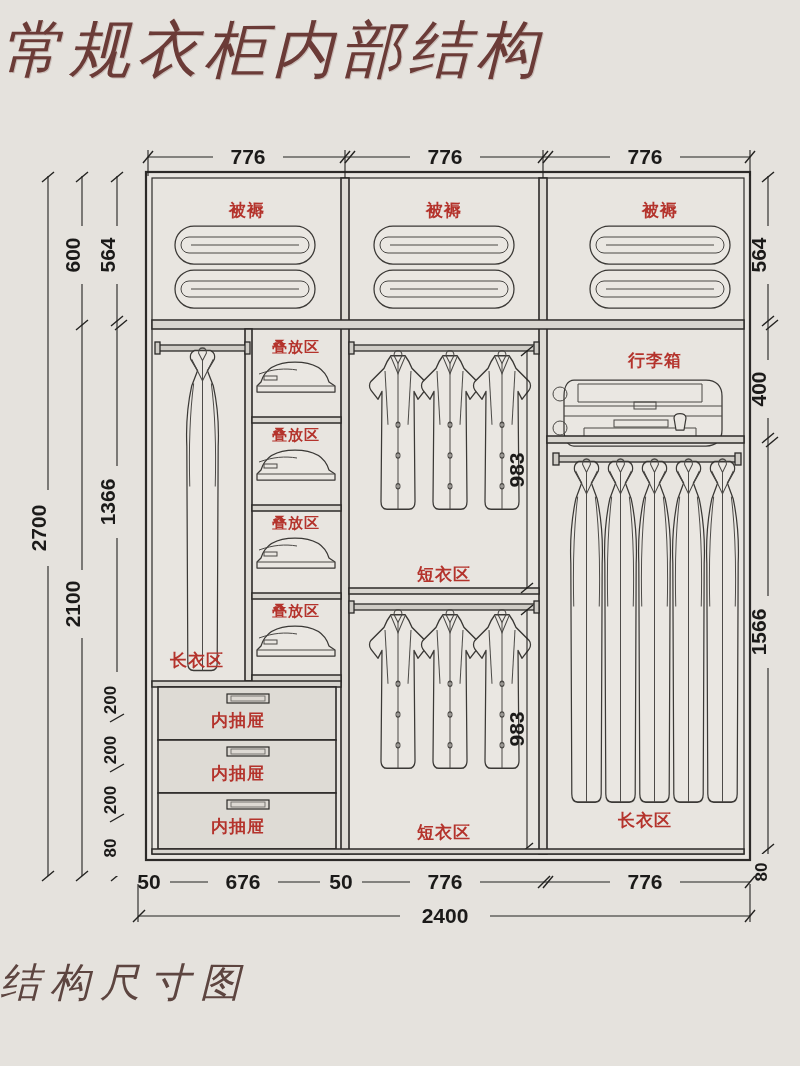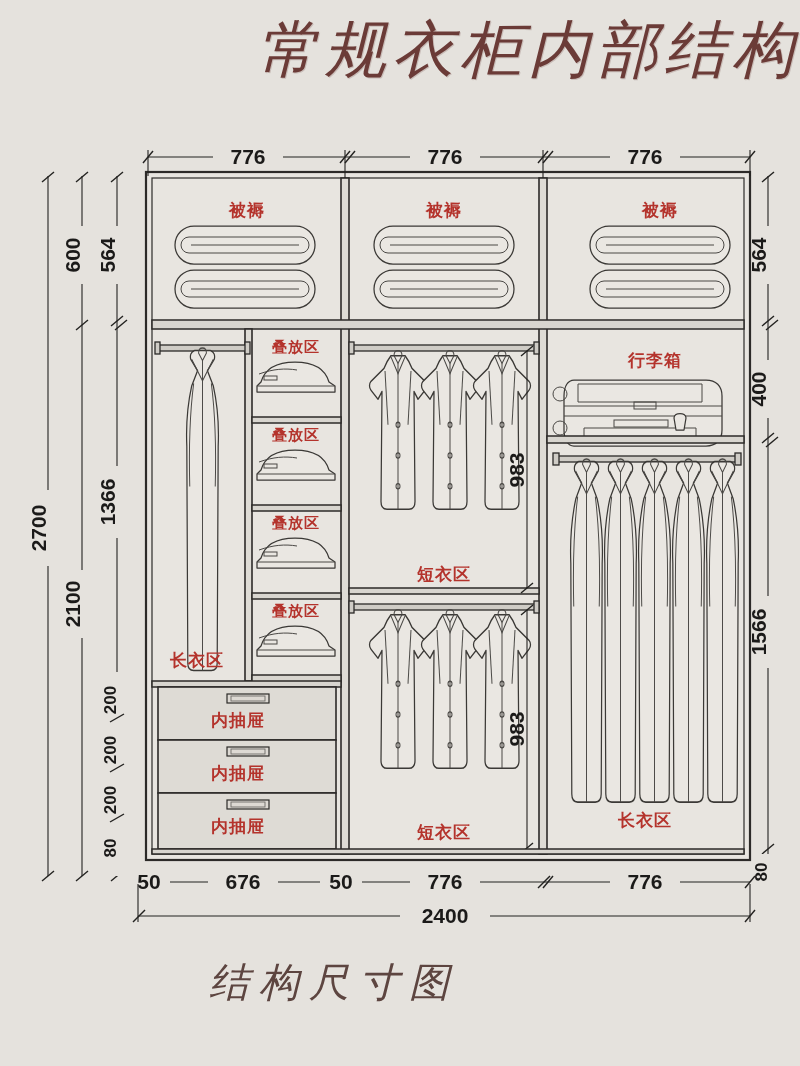--- a/index.html
+++ b/index.html
@@ -6,32 +6,32 @@
   body{
     width:800px;height:1066px;
     background:#e5e2dd;
     font-family:"Liberation Sans","DejaVu Sans",sans-serif;
     overflow:hidden;
     position:relative;
   }
   
   #title{
     position:absolute;left:0;top:8px;width:800px;
-    text-align:right;
+    text-align:left;
     font-family:"DejaVu Sans",sans-serif;
     font-size:62px;letter-spacing:6px;
     color:#6b3b37;
     font-weight:400;
     font-style:italic;
     text-shadow:1px 1px 0 rgba(120,80,75,.25);
     white-space:nowrap;
   }
   #caption{
     position:absolute;left:0;top:955px;width:668px;
-    text-align:center;
+    text-align:left;
     font-family:"DejaVu Sans",sans-serif;
     font-size:40px;letter-spacing:10px;
     color:#5d4540;font-style:italic;
     white-space:nowrap;
   }
   
   svg#plan{position:absolute;left:0;top:0;width:800px;height:1066px;}
   .carcass{fill:#e8e5e0;stroke:#2c2a28;stroke-width:2.2;}
   .panel{fill:#dedbd5;stroke:#2c2a28;stroke-width:1.6;}
   .shelf{fill:#d8d5cf;stroke:#2c2a28;stroke-width:1.5;}

